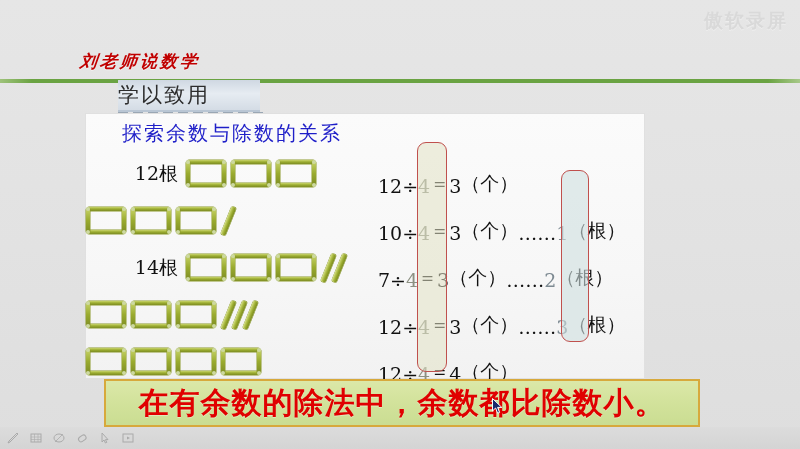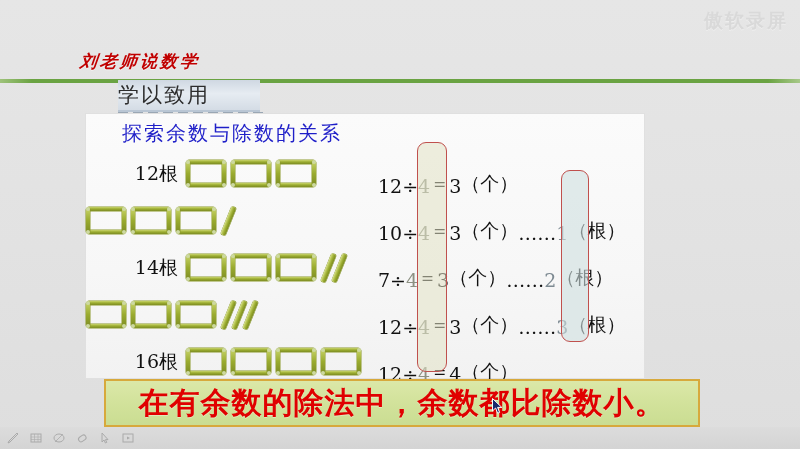--- a/index.html
+++ b/index.html
@@ -266,21 +266,20 @@
               <b class="n4"></b>
             </div>
           </div>
           <div class="sticks">
             <div class="stick"></div>
             <div class="stick"></div>
             <div class="stick"></div>
           </div>
         </div>
         <div class="row">
-          <div class="rowlabel">16根</div>
           <div class="sqwrap">
             <div class="sq">
               <i class="t"></i>
               <i class="b"></i>
               <i class="l"></i>
               <i class="r"></i>
               <b class="n1"></b>
               <b class="n2"></b>
               <b class="n3"></b>
               <b class="n4"></b>

